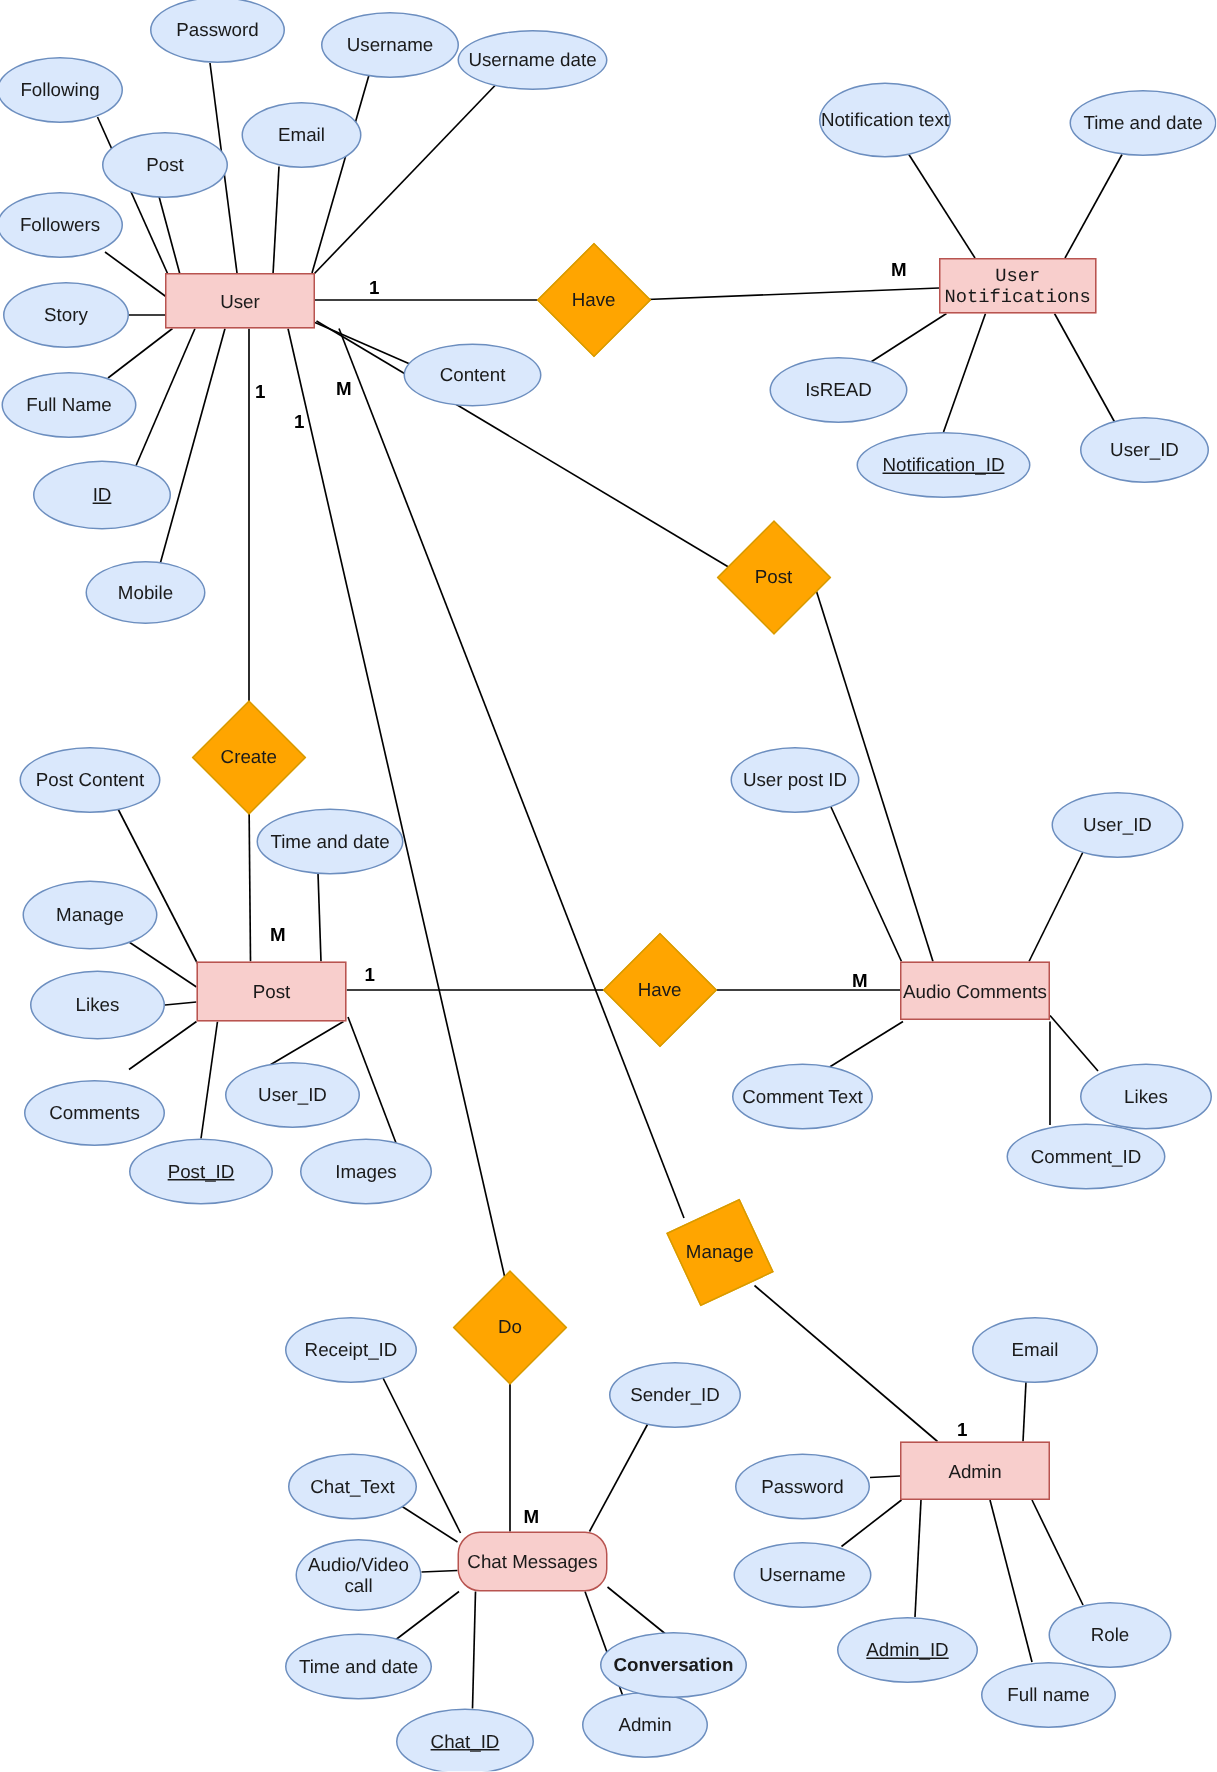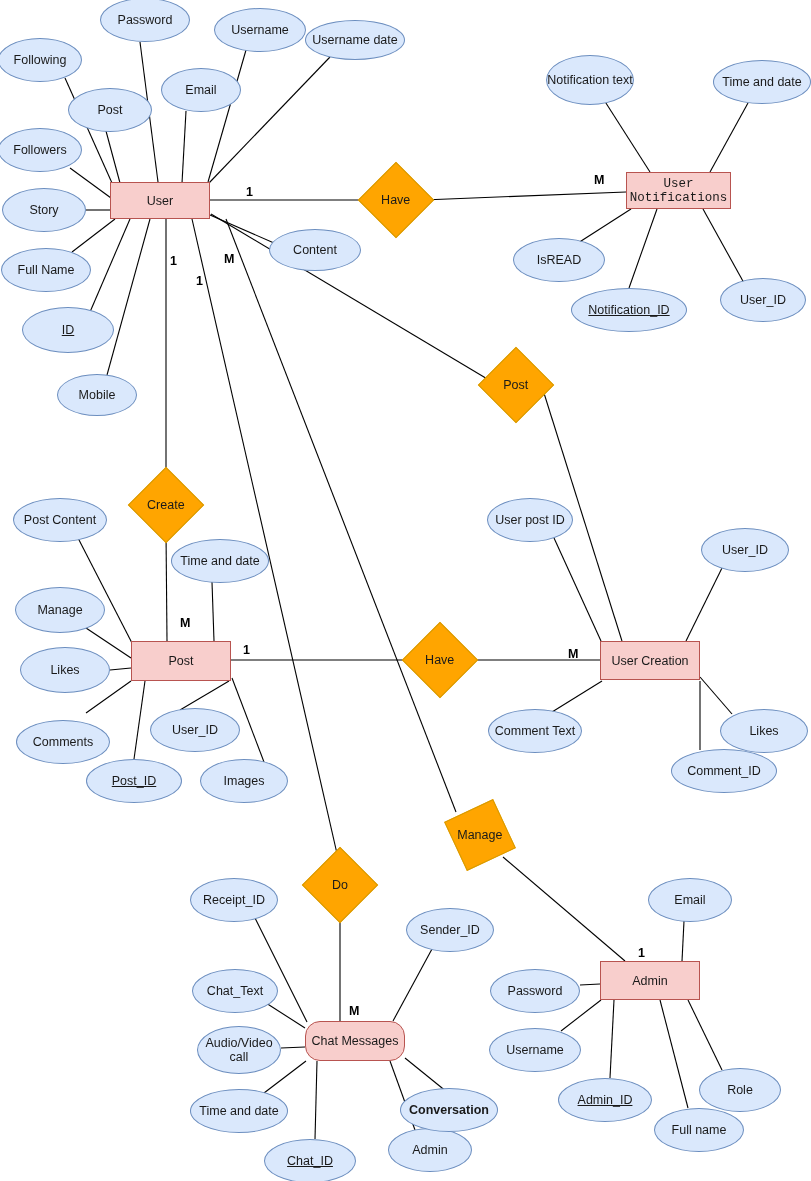--- a/index.html
+++ b/index.html
@@ -289,21 +289,21 @@
       <div class="node entity" style="left: 110px; top: 182px; width: 100px; height: 37px;">
         <span>User</span>
       </div>
       <div class="node entity" style="left: 626px; top: 172px; width: 105px; height: 37px; font-family: Liberation Mono, monospace;">
         <span>User Notifications</span>
       </div>
       <div class="node entity" style="left: 131px; top: 641px; width: 100px; height: 40px;">
         <span>Post</span>
       </div>
       <div class="node entity" style="left: 600px; top: 641px; width: 100px; height: 39px;">
-        <span>User Creation</span>
+        <span>Audio Comments</span>
       </div>
       <div class="node entity" style="left: 305px; top: 1021px; width: 100px; height: 40px; border-radius: 15px;">
         <span>Chat Messages</span>
       </div>
       <div class="node entity" style="left: 600px; top: 961px; width: 100px; height: 39px;">
         <span>Admin</span>
       </div>
       <div class="card" style="left: 246px; top: 186px;">1</div>
       <div class="card" style="left: 594px; top: 174px;">M</div>
       <div class="card" style="left: 170px; top: 255px;">1</div>

